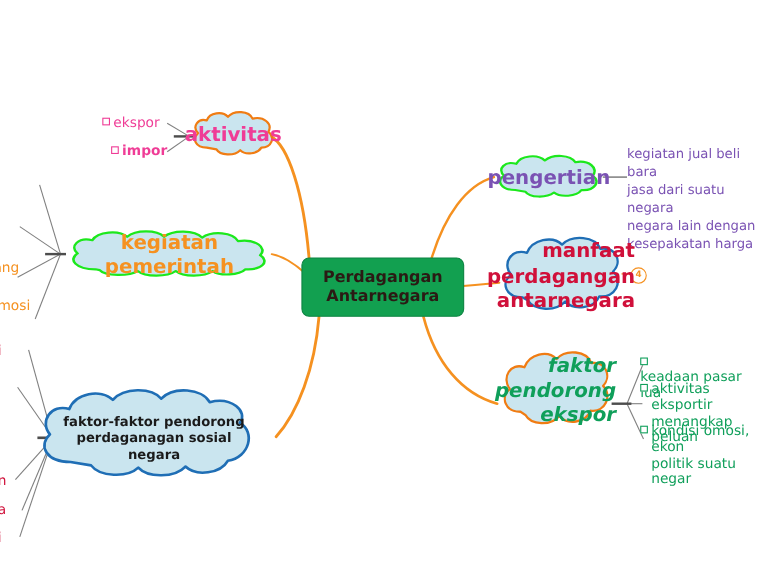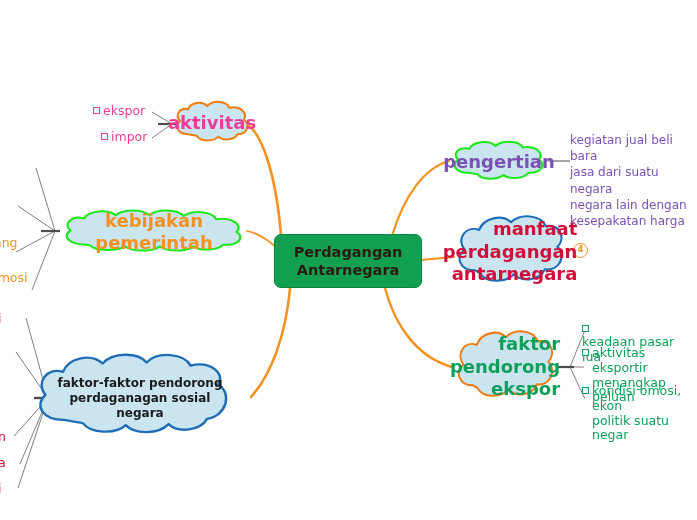--- a/index.html
+++ b/index.html
@@ -172,34 +172,34 @@
                C156,102 128,106 116,94 C102,108 70,106 62,92 Z" fill="#cae5ef" stroke="#f07c13" stroke-width="5" stroke-linejoin="round"></path>
     </svg>
     <span class="cloud-label" style="color:#ef3c96;">aktivitas</span>
   </div>
 
   <div class="leaf" style="left:93px; top:104px; color:#ef3c96;">
     <span class="box"></span>
     <span class="leaf-text">ekspor</span>
   </div>
 
-  <div class="leaf" style="left:101px; top:130px; color:#ef3c96;">
+  <div class="leaf" style="left:101px; top:130px; color:#ef3c96;font-weight:bold;">
     <span class="box"></span>
     <span class="leaf-text">impor</span>
   </div>
 
   <div class="cloud" style="left:58px; top:208px; width:192px; height:48px;">
     <svg class="cloud-svg" viewBox="0 0 400 120" preserveAspectRatio="none" xmlns="http://www.w3.org/2000/svg">
       <path d="M60,92 C22,92 8,70 26,56 C10,40 28,18 54,26 C64,6 104,2 120,18
                C136,2 176,2 190,18 C206,2 248,2 262,20 C282,4 320,8 330,28
                C364,22 386,44 372,60 C390,74 376,94 344,92
                C332,106 296,108 282,96 C266,110 226,110 212,96
                C196,110 154,110 140,96 C124,108 78,108 68,94 Z" fill="#cae5ef" stroke="#1ce81c" stroke-width="5" stroke-linejoin="round"></path>
     </svg>
-    <span class="cloud-label" style="color:#f59120;">kebijakan pemerintah</span>
+    <span class="cloud-label" style="color:#f59120;">kegiatan pemerintah</span>
   </div>
 
   <div class="leaf no-box" style="left:-6px; top:236px; color:#f59120;">
     
     <span class="leaf-text">ang</span>
   </div>
 
   <div class="leaf no-box" style="left:-10px; top:271px; color:#f59120;">
     
     <span class="leaf-text">omosi</span>
@@ -259,21 +259,21 @@
     </svg>
     <span class="cloud-label" style="color:#d0103a;">manfaat
 perdagangan
 antarnegara</span>
   </div>
 
   <div class="badge" style="left:573px; top:243px;">
     <span>4</span>
   </div>
 
-  <div class="cloud lbl-left" style="left:452px; top:327px; width:106px; height:80px;">
+  <div class="cloud lbl-left" style="left:452px; top:316px; width:106px; height:80px;font-style:italic;">
     <svg class="cloud-svg" viewBox="0 0 240 170" preserveAspectRatio="none" xmlns="http://www.w3.org/2000/svg">
       <path d="M48,124 C16,124 6,96 26,80 C8,58 28,28 56,38 C66,12 104,4 122,22
                C142,2 184,6 194,30 C224,26 236,56 218,74 C238,92 222,126 192,122
                C182,146 144,150 128,132 C110,152 70,150 58,130 Z" fill="#cae5ef" stroke="#f07c13" stroke-width="4.5" stroke-linejoin="round"></path>
     </svg>
     <span class="cloud-label" style="color:#0f9f5a;">faktor
 pendorong
 ekspor</span>
   </div>
 

